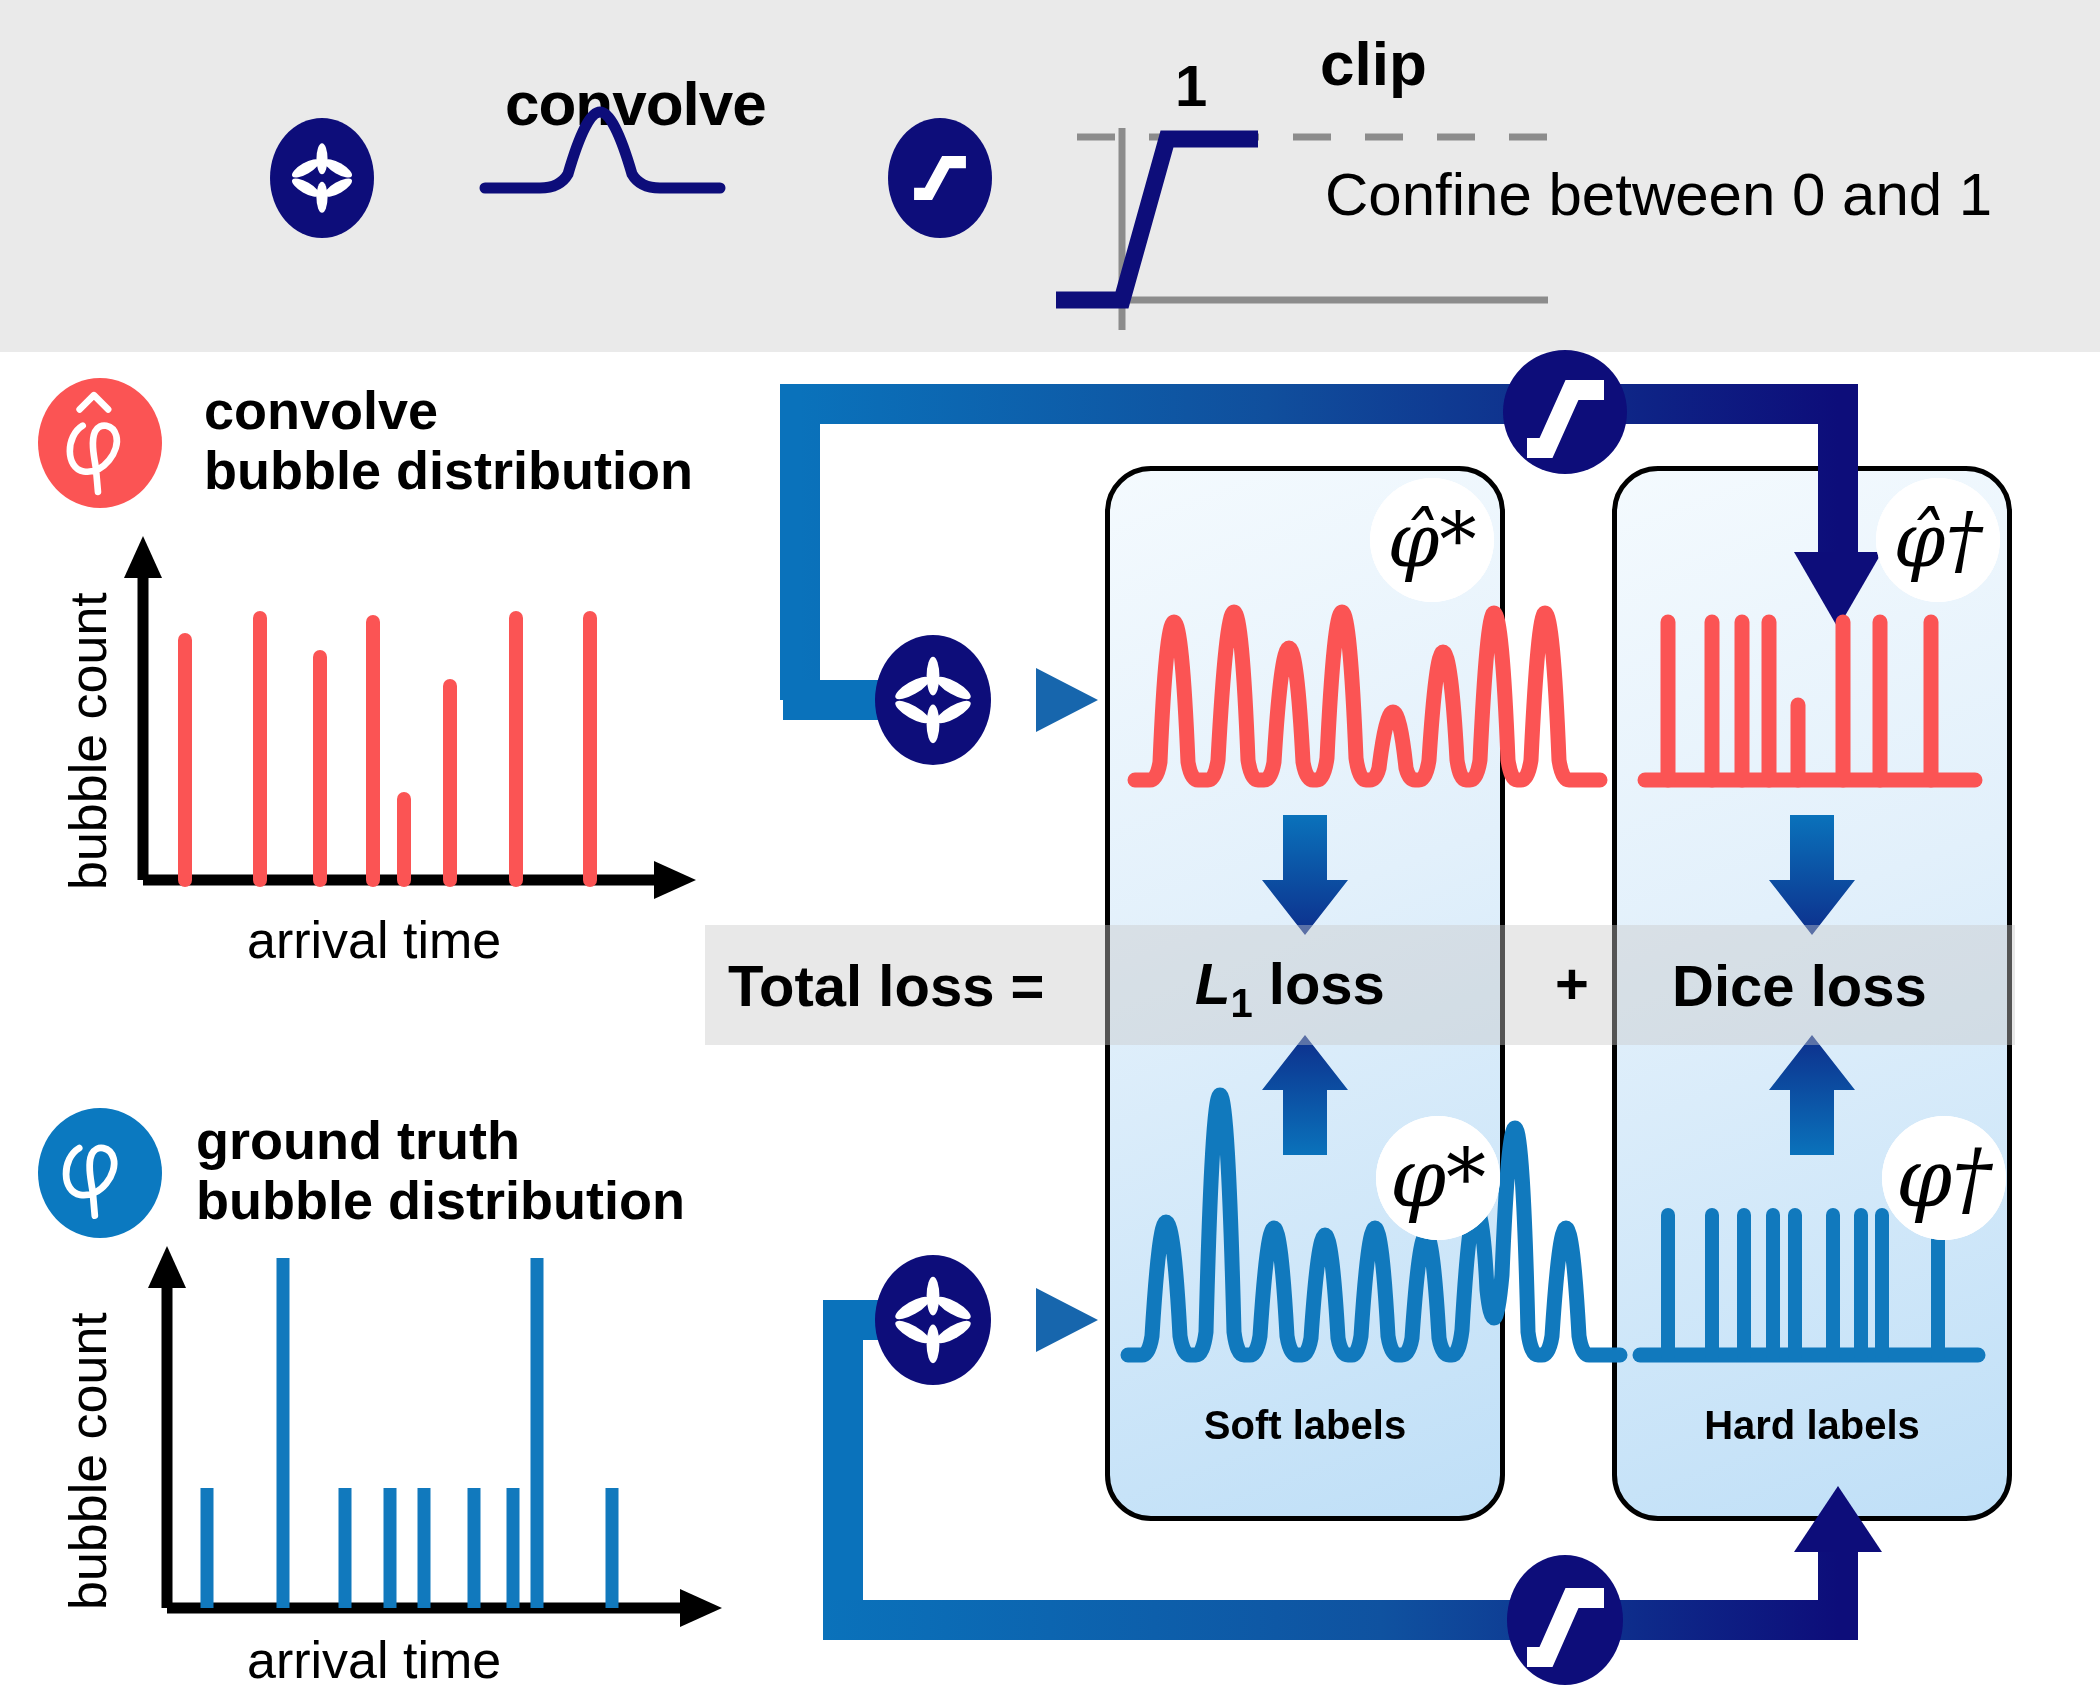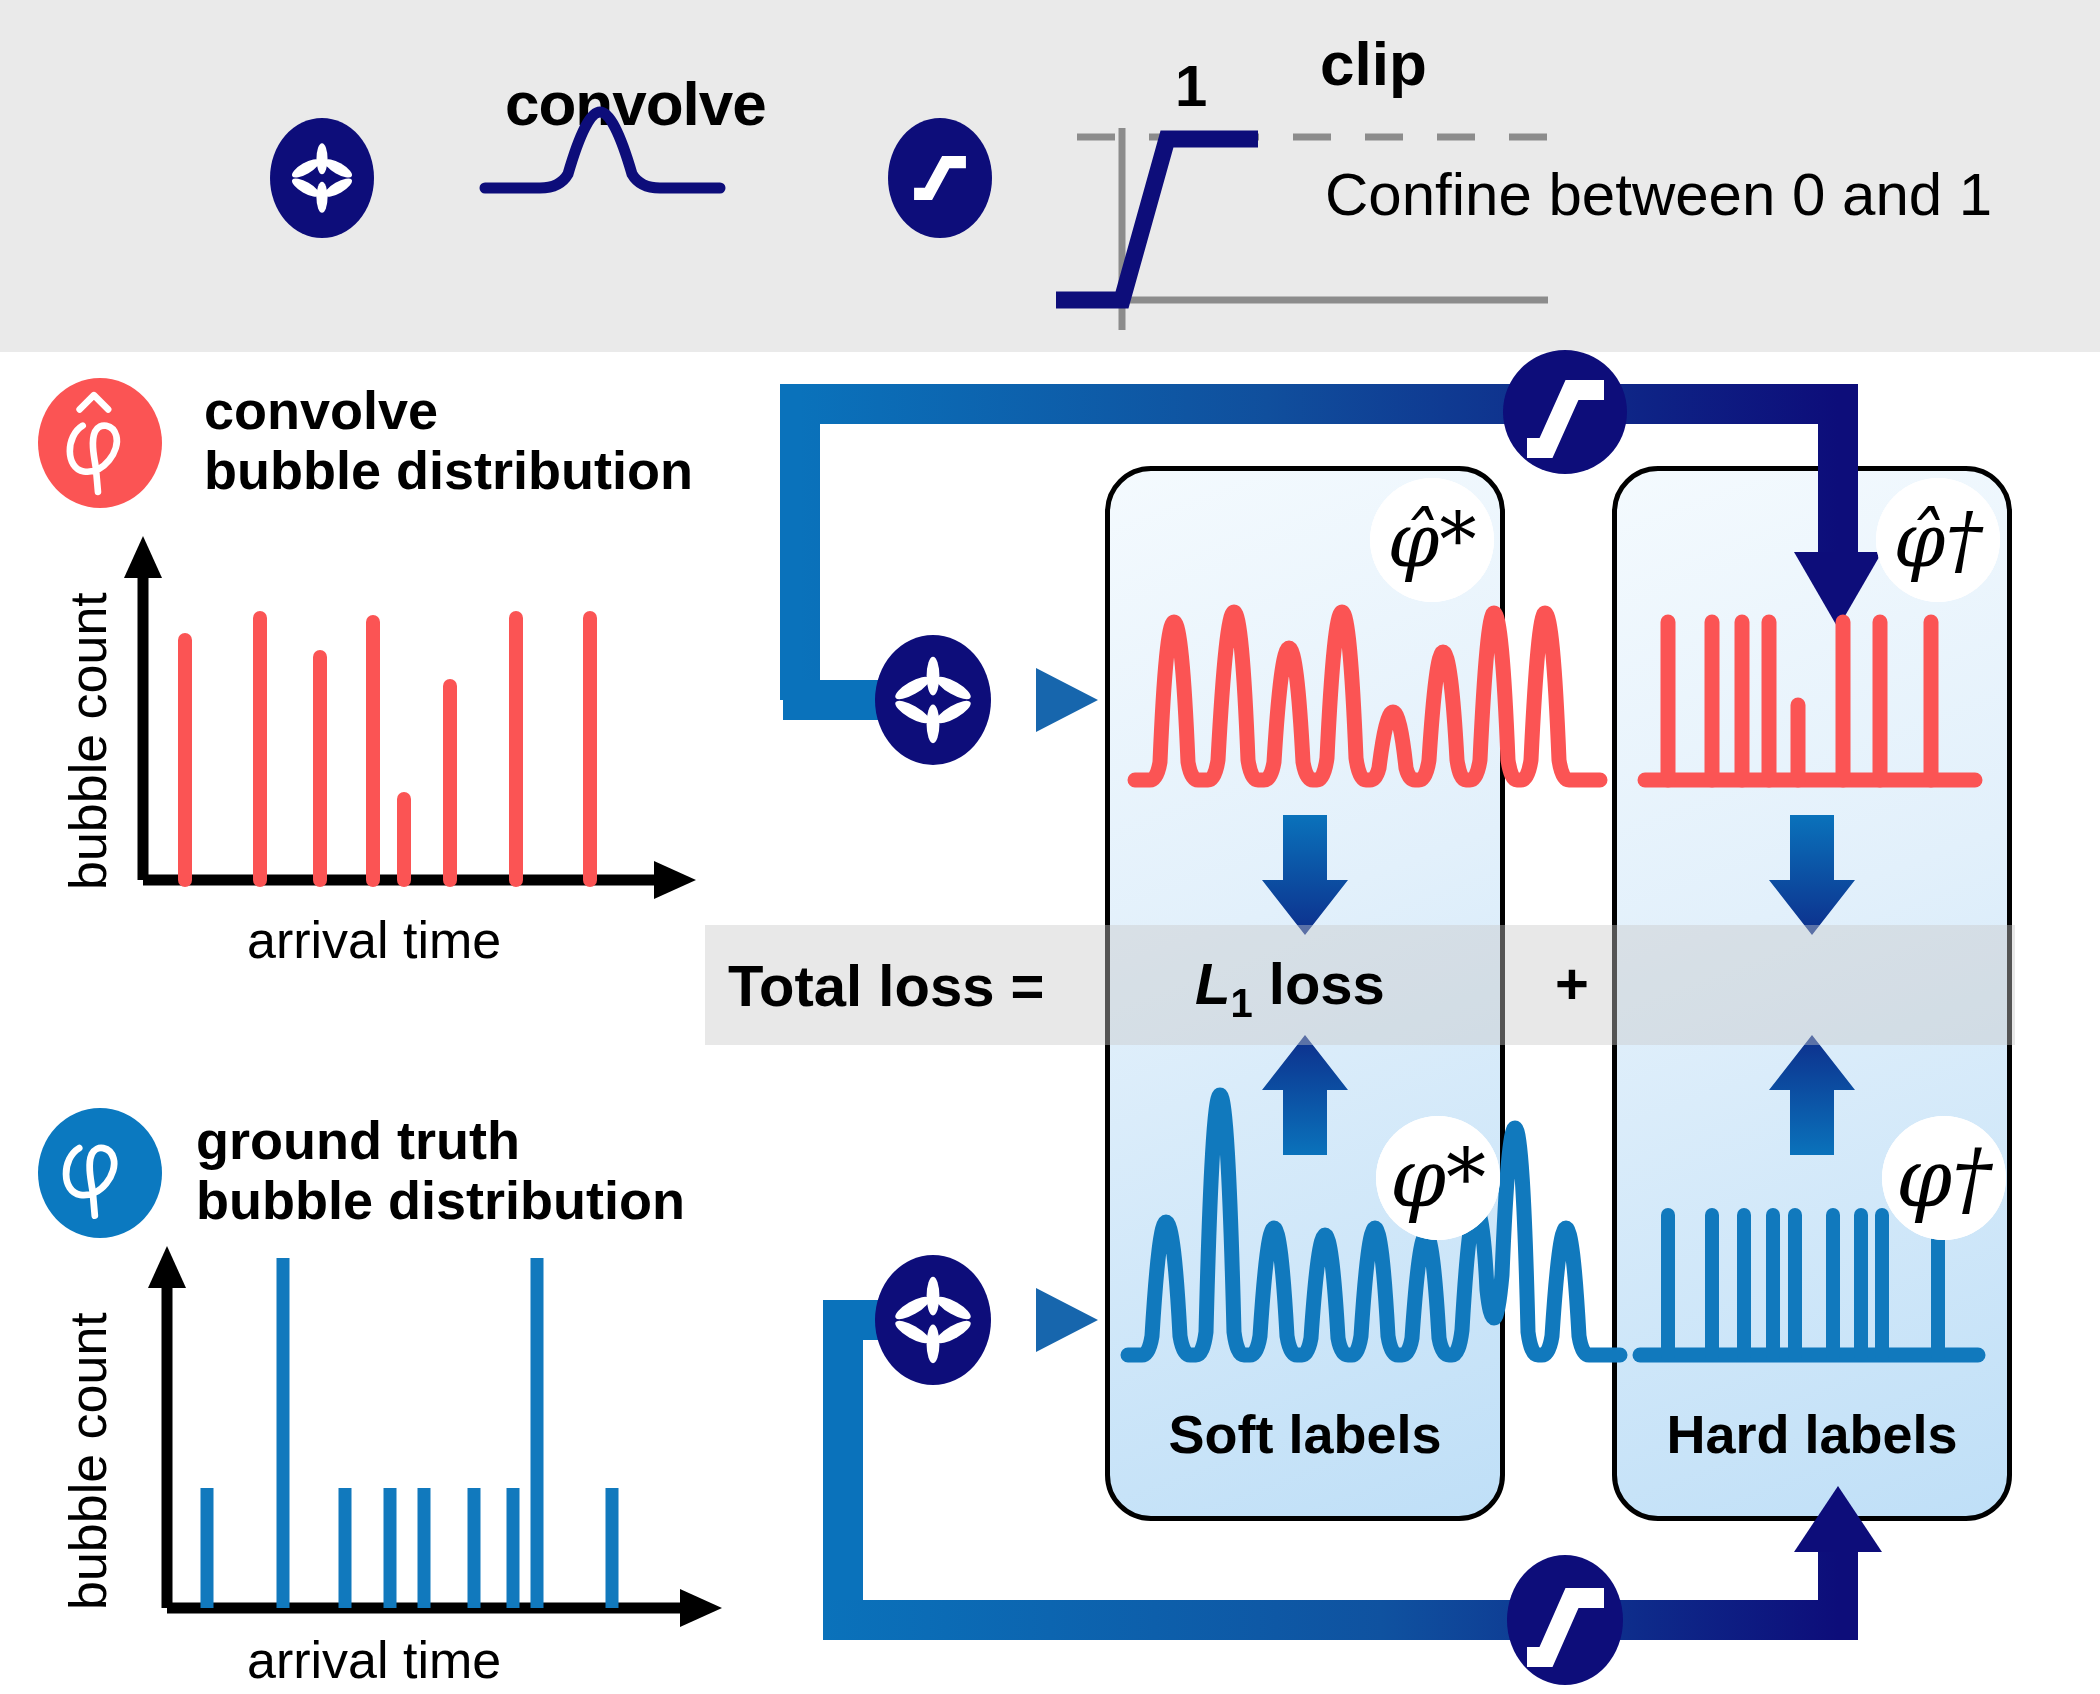--- a/index.html
+++ b/index.html
@@ -64,21 +64,21 @@
   }
 
   
   .label-box {
     position: absolute; border: 5px solid #000; border-radius: 46px;
     background: linear-gradient(160deg,#f4fafe 0%,#e2f0fb 42%,#bfdff7 100%);
     overflow: hidden;
   }
   .box-caption {
     position: absolute; left: 0; width: 100%; text-align: center;
-    font-size: 54px; font-weight: bold; color: #000;
+    font-size: 40px; font-weight: bold; color: #000;
   }
   .box-badge {
     position: absolute; border-radius: 50%; background: #fff;
     display: flex; align-items: center; justify-content: center;
   }
 
   
   .loss-band {
     position: absolute; left: 705px; top: 925px; width: 1310px; height: 120px;
     background: rgba(200,200,200,0.42);
@@ -391,14 +391,15 @@
   <div class="box-badge" style="left:1882px; top:1116px; width:124px; height:124px;">
     <span style="font-family:'DejaVu Serif',serif; font-style:italic; font-size:80px; color:#000;">φ†</span>
   </div>
 
   <div class="loss-band"></div>
   <div class="loss-text loss-total">Total loss  =</div>
   <div class="loss-text loss-l1">
     <i>L</i><sub>1</sub><span> loss</span>
   </div>
   <div class="loss-text loss-plus">+</div>
+  <div class="loss-text loss-dice">Dice loss</div>
 
 </div>
 
 </body></html>

